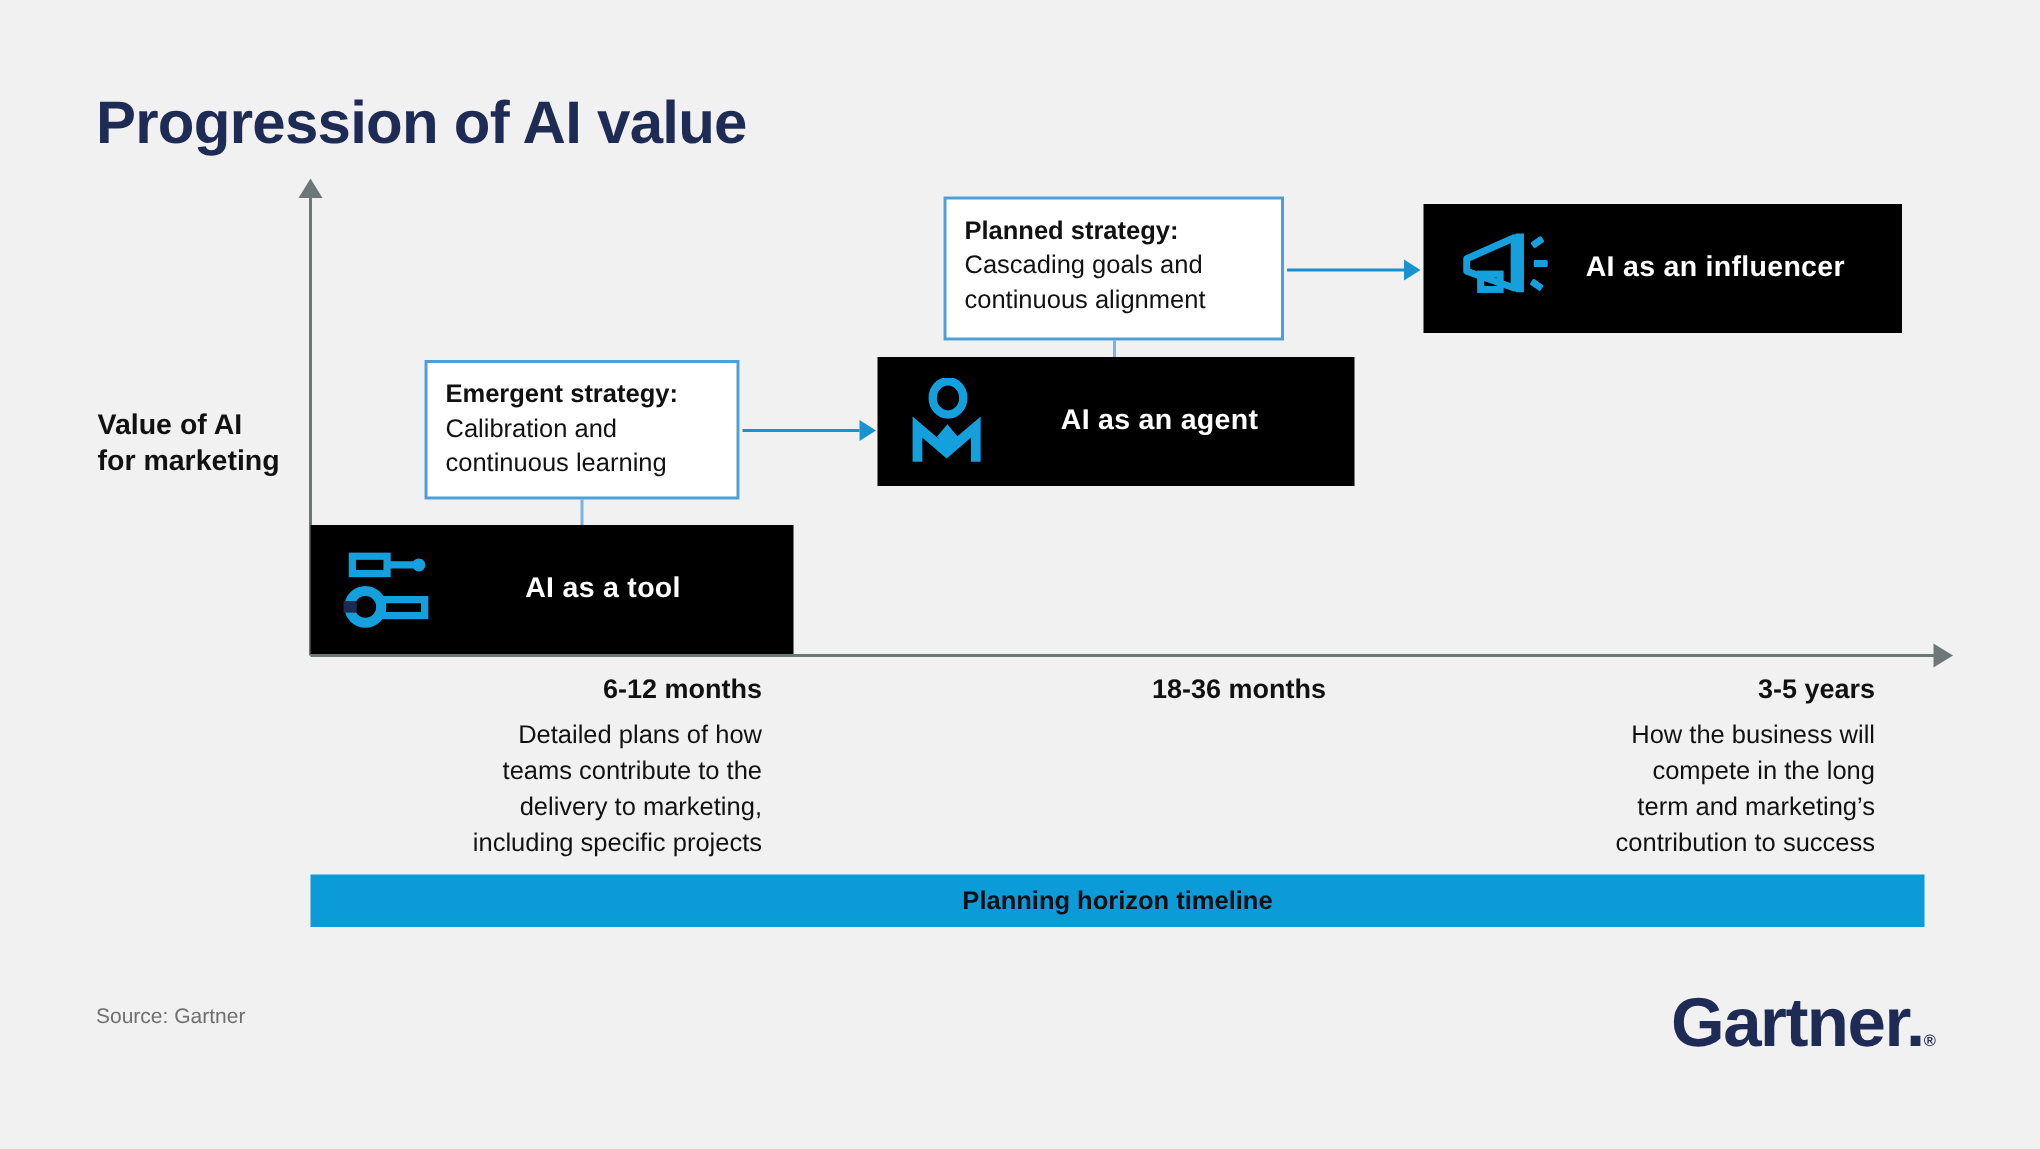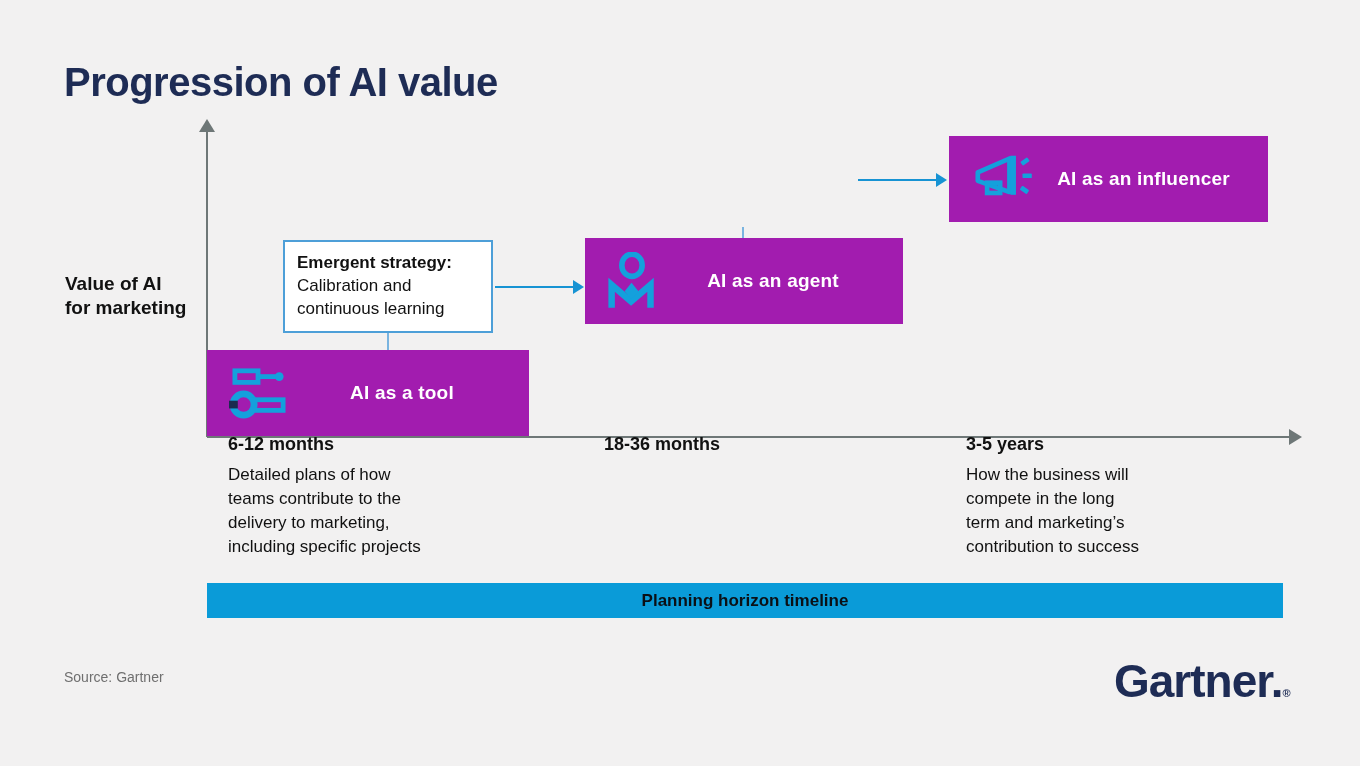--- a/index.html
+++ b/index.html
@@ -16,21 +16,21 @@
   .y-axis{position:absolute;left:206px;top:131px;width:2px;height:306px;background:#6e7777;}
   .y-arrow{position:absolute;left:199px;top:119px;width:0;height:0;
            border-left:8px solid transparent;border-right:8px solid transparent;
            border-bottom:13px solid #6e7777;}
   .x-axis{position:absolute;left:207px;top:436px;width:1083px;height:2px;background:#6e7777;}
   .x-arrow{position:absolute;left:1289px;top:429px;width:0;height:0;
            border-top:8px solid transparent;border-bottom:8px solid transparent;
            border-left:13px solid #6e7777;}
 
   
-  .stage{position:absolute;background:#a21caf;display:flex;align-items:center;color:#fff;}
+  .stage{position:absolute;background:#000000;display:flex;align-items:center;color:#fff;}
   .stage .icon{flex:0 0 auto;margin-left:22px;display:flex;align-items:center;}
   .stage .lbl{flex:1 1 auto;text-align:center;font-size:19px;font-weight:bold;
               letter-spacing:0.2px;padding-right:14px;}
   .stage.tool{left:207px;top:350px;width:322px;height:86px;}
   .stage.agent{left:585px;top:238px;width:318px;height:86px;}
   .stage.influencer{left:949px;top:136px;width:319px;height:86px;}
 
   
   .callout{position:absolute;background:#fff;border:2px solid #4d9fd8;box-sizing:border-box;
            padding:9px 12px;font-size:17px;line-height:23px;color:#111;}
@@ -44,21 +44,21 @@
   .vconn.c1{left:387px;top:333px;height:17px;}
   .vconn.c2{left:742px;top:227px;height:11px;}
   .harrow{position:absolute;height:2px;background:#1793d3;}
   .harrow .head{position:absolute;right:-11px;top:-6px;width:0;height:0;
                 border-top:7px solid transparent;border-bottom:7px solid transparent;
                 border-left:11px solid #1793d3;}
   .harrow.a1{left:495px;top:286px;width:78px;}
   .harrow.a2{left:858px;top:179px;width:78px;}
 
   
-  .tcol{position:absolute;top:434px;text-align:left;color:#111;}
+  .tcol{position:absolute;top:449px;text-align:right;color:#111;}
   .tcol .period{font-size:18px;font-weight:bold;margin-bottom:8px;}
   .tcol .desc{font-size:17px;line-height:24px;white-space:pre-line;}
   .tcol.t1{left:228px;width:280px;}
   .tcol.t2{left:604px;width:280px;}
   .tcol.t3{left:966px;width:284px;}
 
   
   .plan-bar{position:absolute;left:207px;top:583px;width:1076px;height:35px;background:#0a9bd8;
             display:flex;align-items:center;justify-content:center;}
   .plan-bar span{font-size:17px;font-weight:bold;color:#0b1016;}
@@ -124,20 +124,25 @@
       </svg>
     </span>
     <span class="lbl">AI as an influencer</span>
   </div>
 
   <div class="callout emergent">
     <div class="lead">Emergent strategy:</div>
     <div class="body">Calibration and
 continuous learning</div>
   </div>
+  <div class="callout planned">
+    <div class="lead">Planned strategy:</div>
+    <div class="body">Cascading goals and
+continuous alignment</div>
+  </div>
 
   <div class="vconn c1"></div>
   <div class="vconn c2"></div>
   <div class="harrow a1">
     <span class="head"></span>
   </div>
   <div class="harrow a2">
     <span class="head"></span>
   </div>
 

